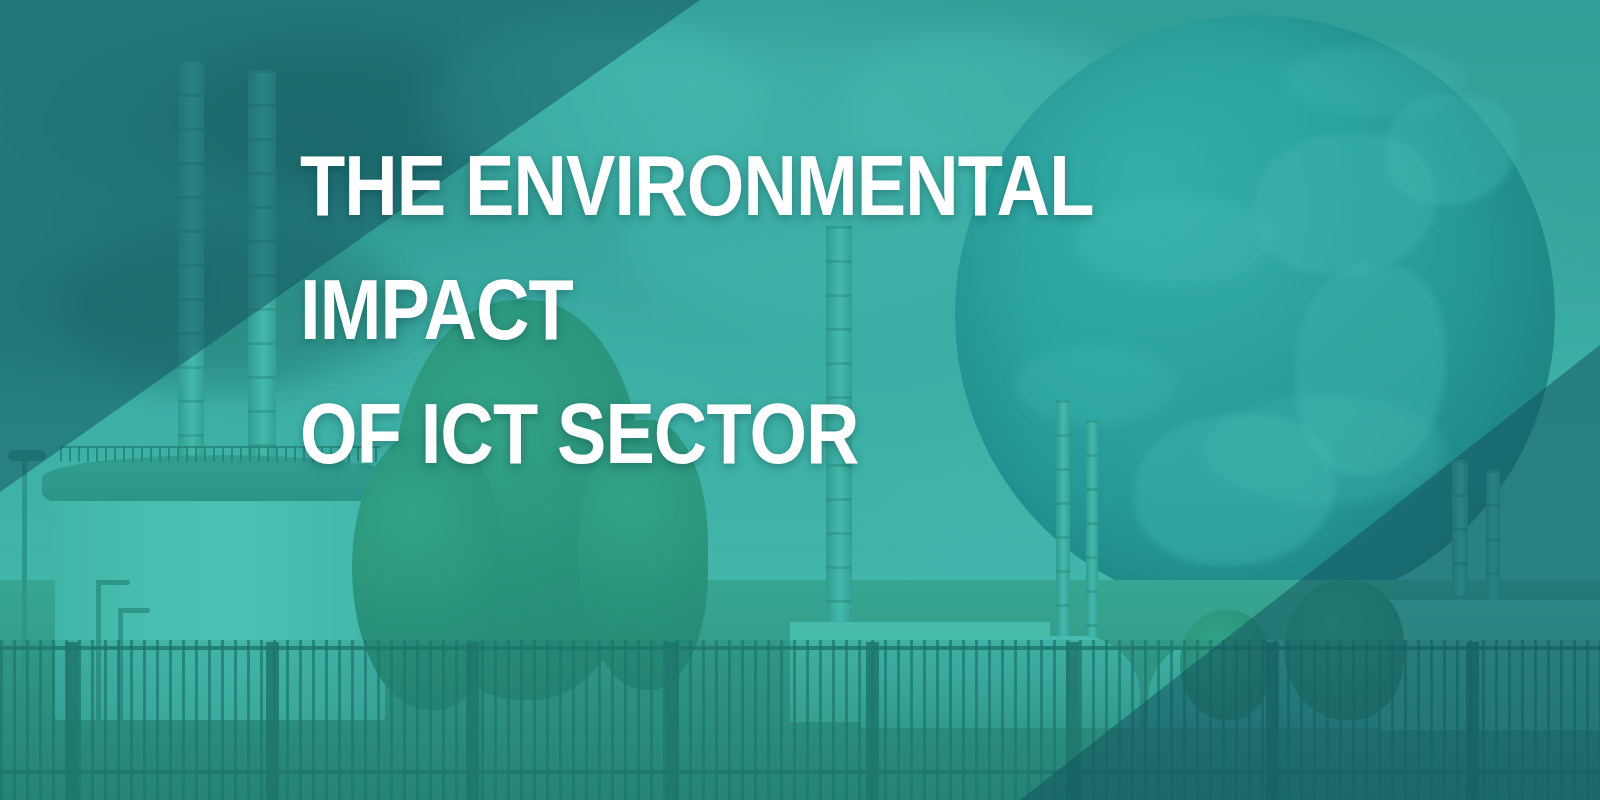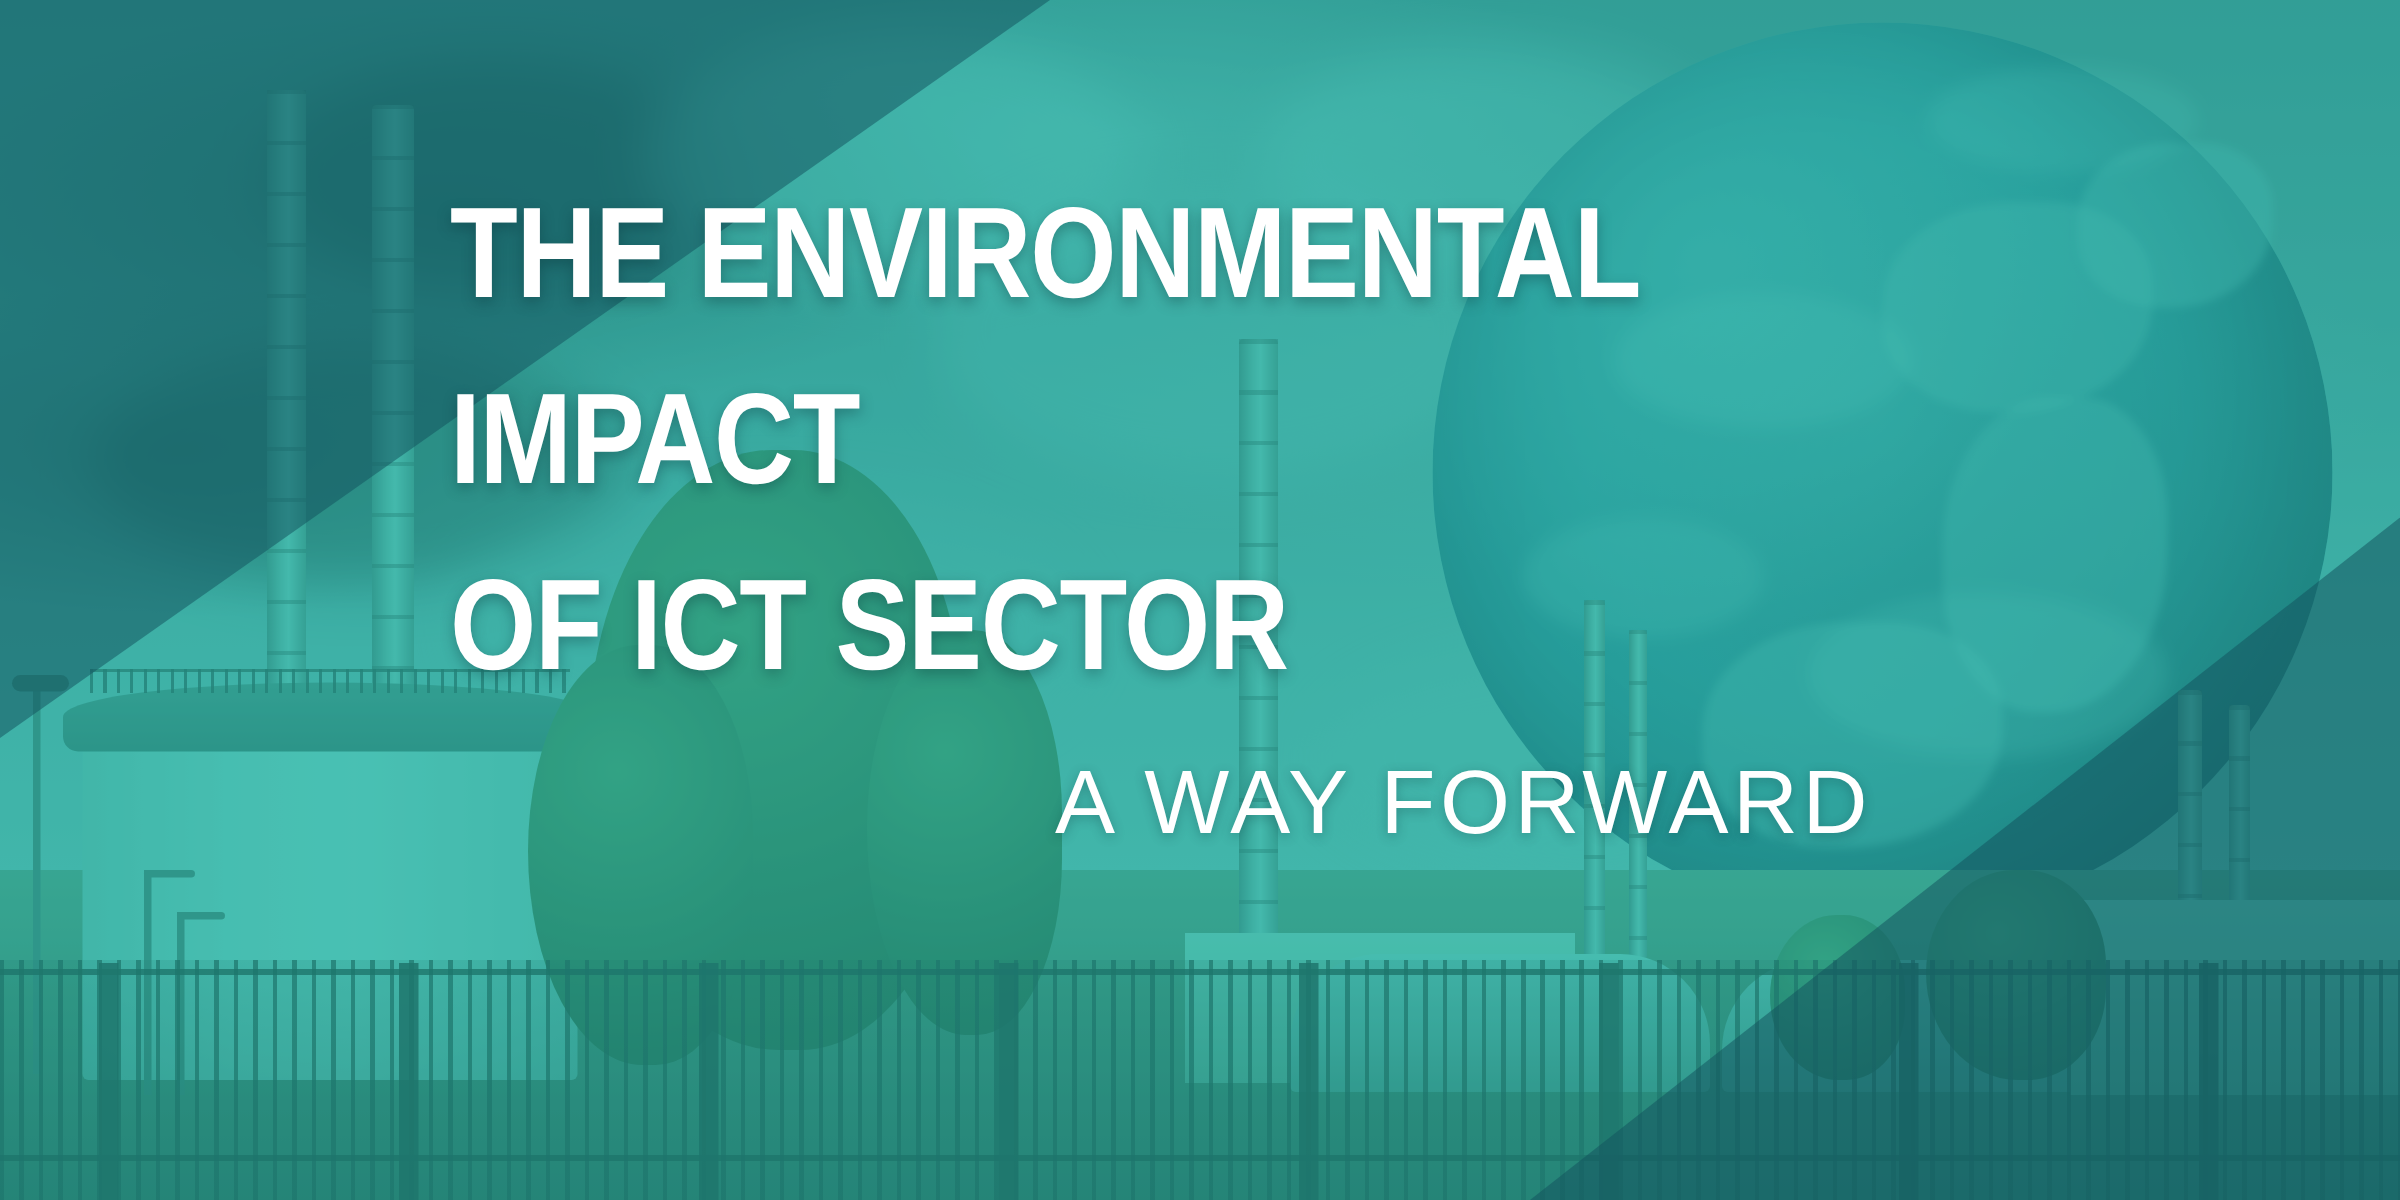--- a/index.html
+++ b/index.html
@@ -105,21 +105,21 @@
   .band-dark-tl {
     position:absolute; inset:0; background:#14535e; opacity:.52;
     clip-path: polygon(0 0, 700px 0, 0 492px);
   }
   .band-dark-br {
     position:absolute; inset:0; background:#14535e; opacity:.52;
     clip-path: polygon(1020px 800px, 1600px 345px, 1600px 800px);
   }
 
   
-  .copy { position:absolute; left:0; top:0; width:1600px; height:694px;padding-left:44px; }
+  .copy { position:absolute; left:0; top:16px; width:1600px; height:694px;padding-left:44px; }
 
   .title-line {
     position:absolute; left:300px;
     color:#ffffff;
     font-family:"Liberation Sans", sans-serif;
     font-weight:bold;
     font-size:86px;
     line-height:.96;
     letter-spacing:-1px;
     transform:scaleX(.86);
@@ -239,16 +239,15 @@
   <div class="wash"></div>
   <div class="wash2"></div>
   <div class="band-light"></div>
   <div class="band-dark-tl"></div>
   <div class="band-dark-br"></div>
 
   <div class="copy">
     <div class="title-line l1">THE ENVIRONMENTAL</div>
     <div class="title-line l2">IMPACT</div>
     <div class="title-line l3">OF ICT SECTOR</div>
-    <div class="subtitle">A WAY FORWARD</div>
   </div>
 
 </div>
 
 </body></html>

